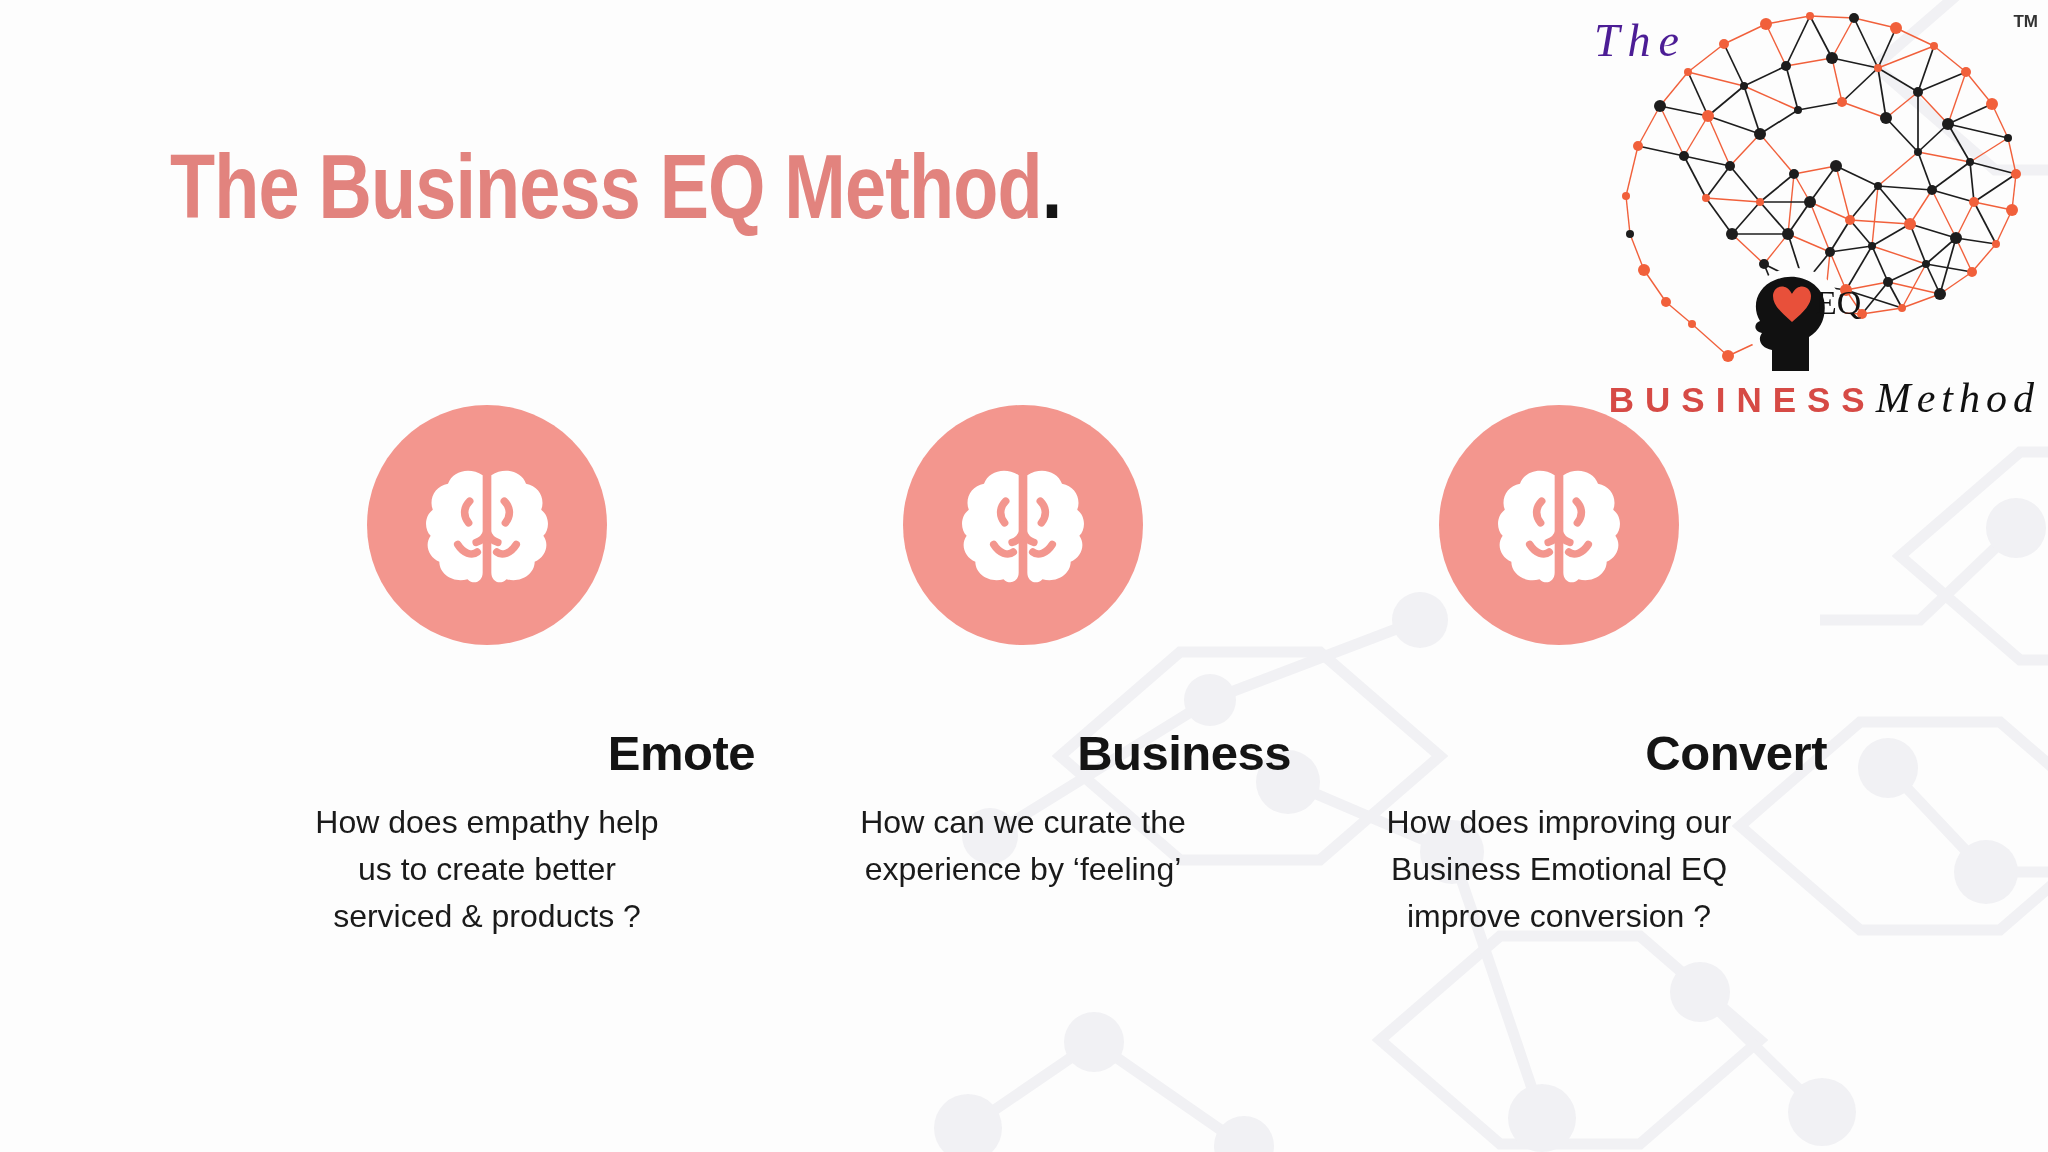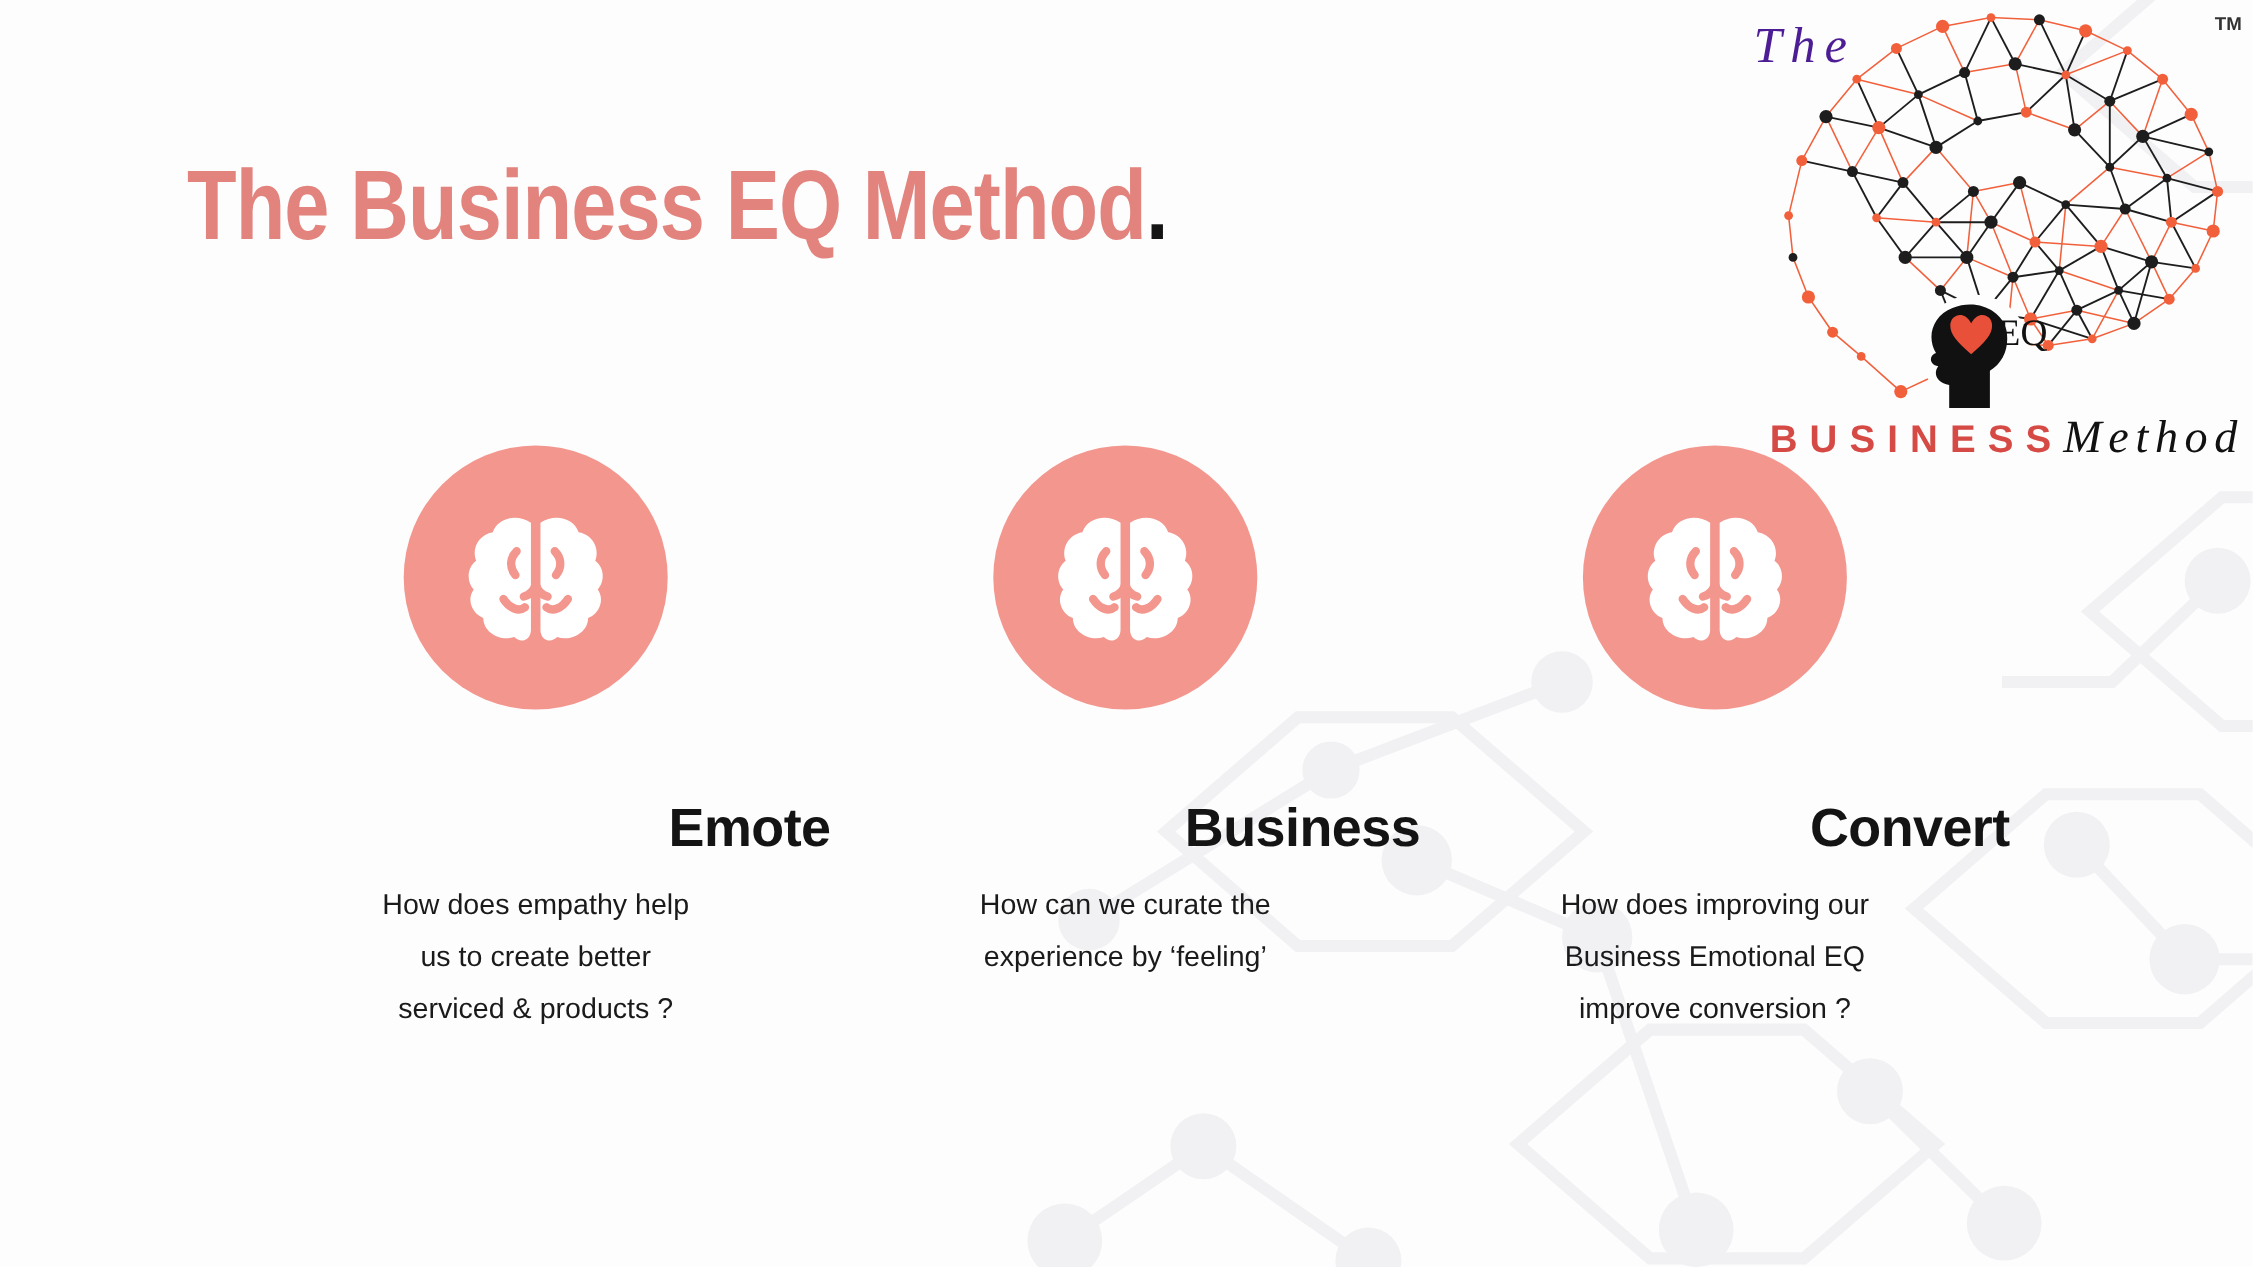--- a/index.html
+++ b/index.html
@@ -44,21 +44,21 @@
   .badge{
     width:240px;height:240px;border-radius:50%;background:#F3968E;
     margin:0 auto 78px;display:flex;align-items:center;justify-content:center;
   }
   .col h2{
     margin:0 0 16px;font-size:49px;font-weight:800;letter-spacing:-.5px;color:#141414;
     line-height:60px;
     text-align:right;
   }
   .col p{
-    margin:0 0 48px;font-size:26px;line-height:47px;color:#1a1a1a;
+    margin:0 0 48px;font-size:32px;line-height:47px;color:#1a1a1a;
     white-space:pre-line;
   }
 </style>
 </head>
 <body>
 
 <div id="slide">
 
   <svg id="pattern" width="2048" height="1152" viewBox="0 0 2048 1152">
     <g stroke="#f1f1f4" stroke-width="11" fill="none">

